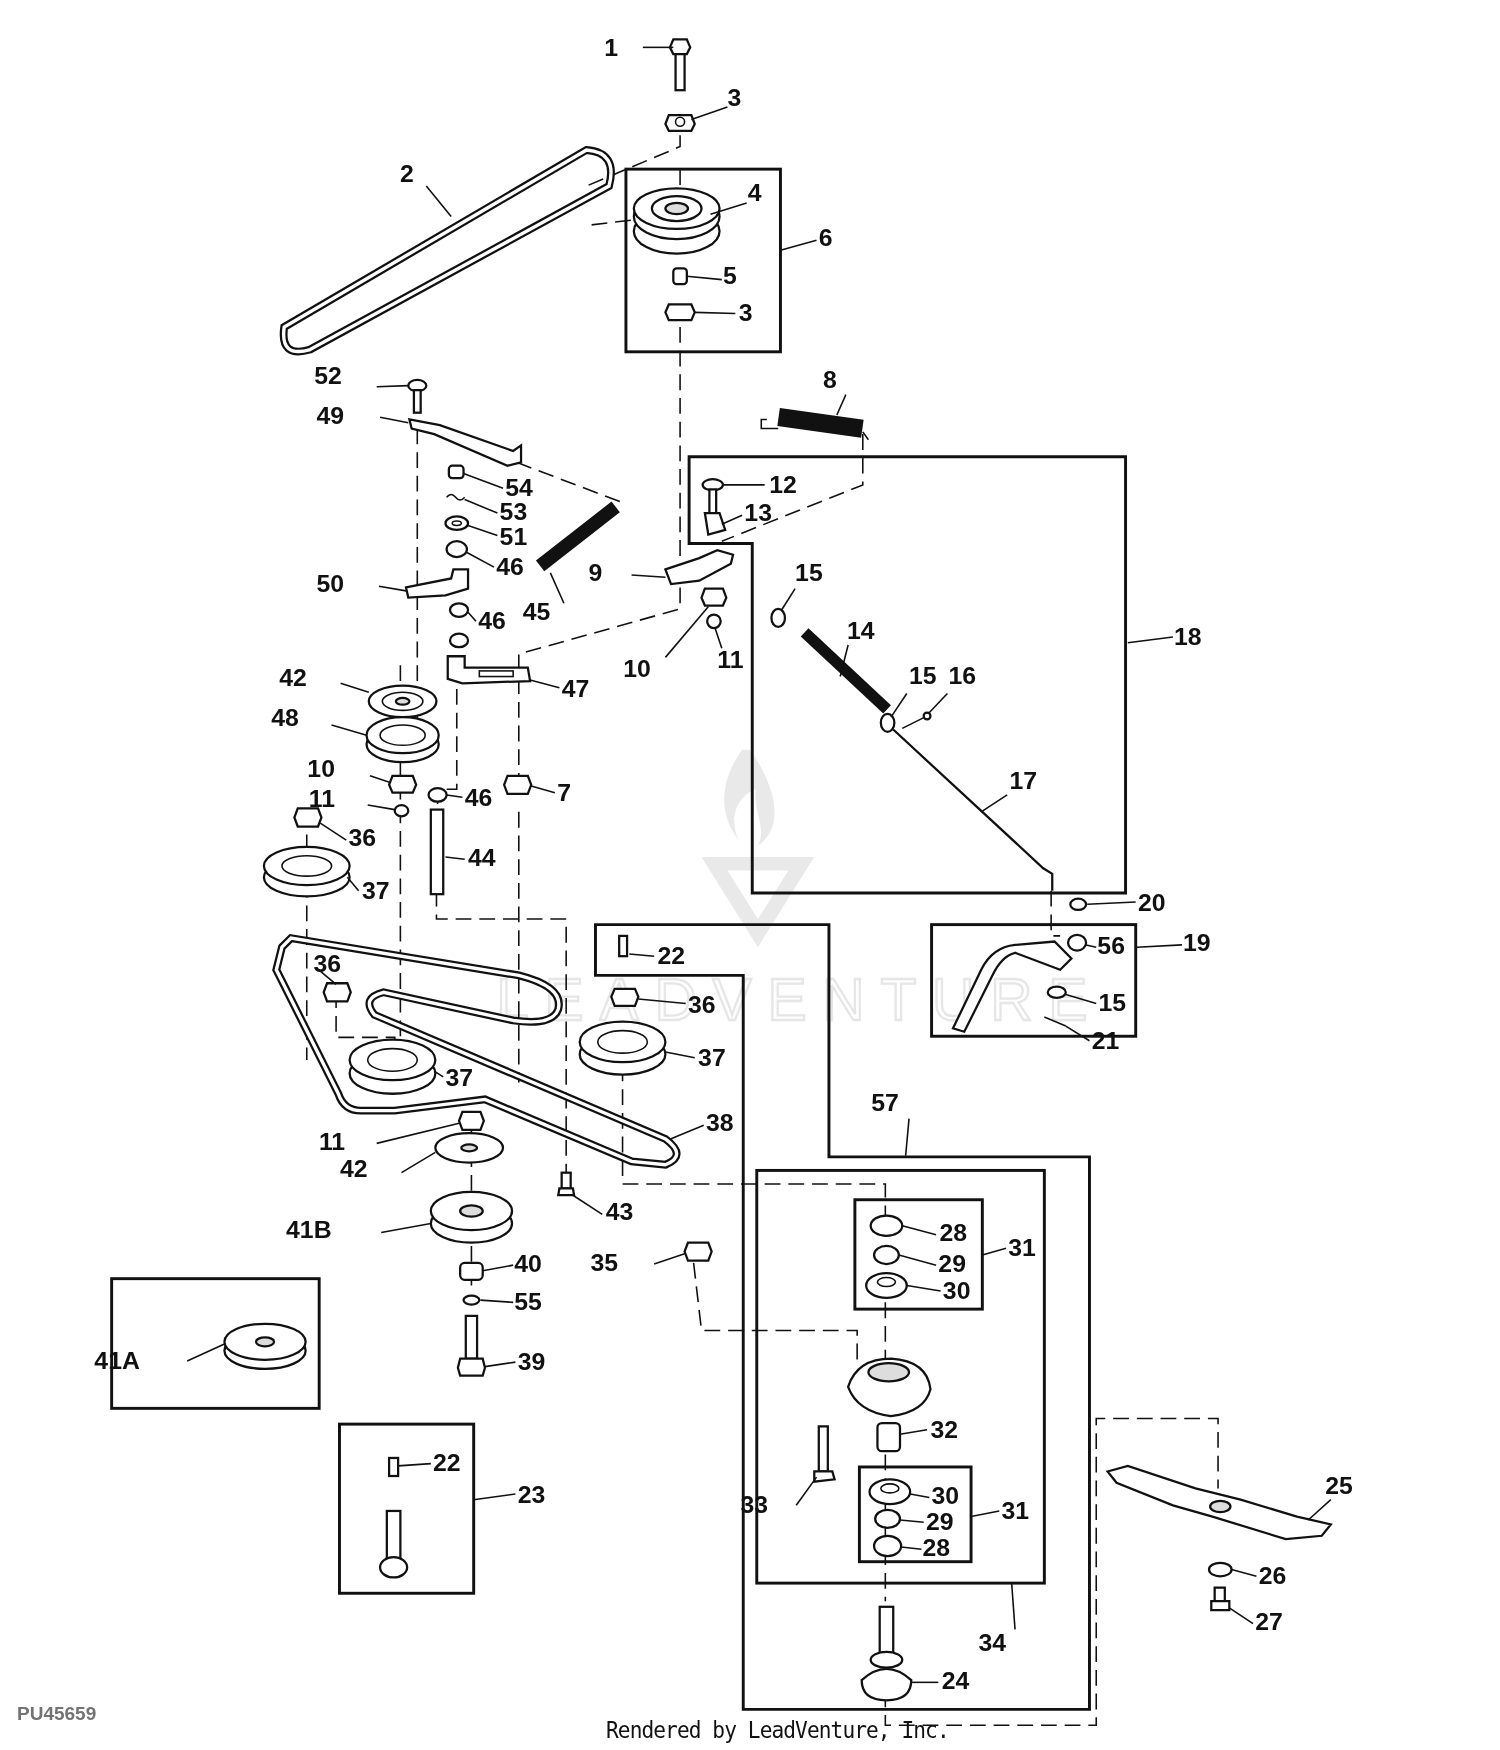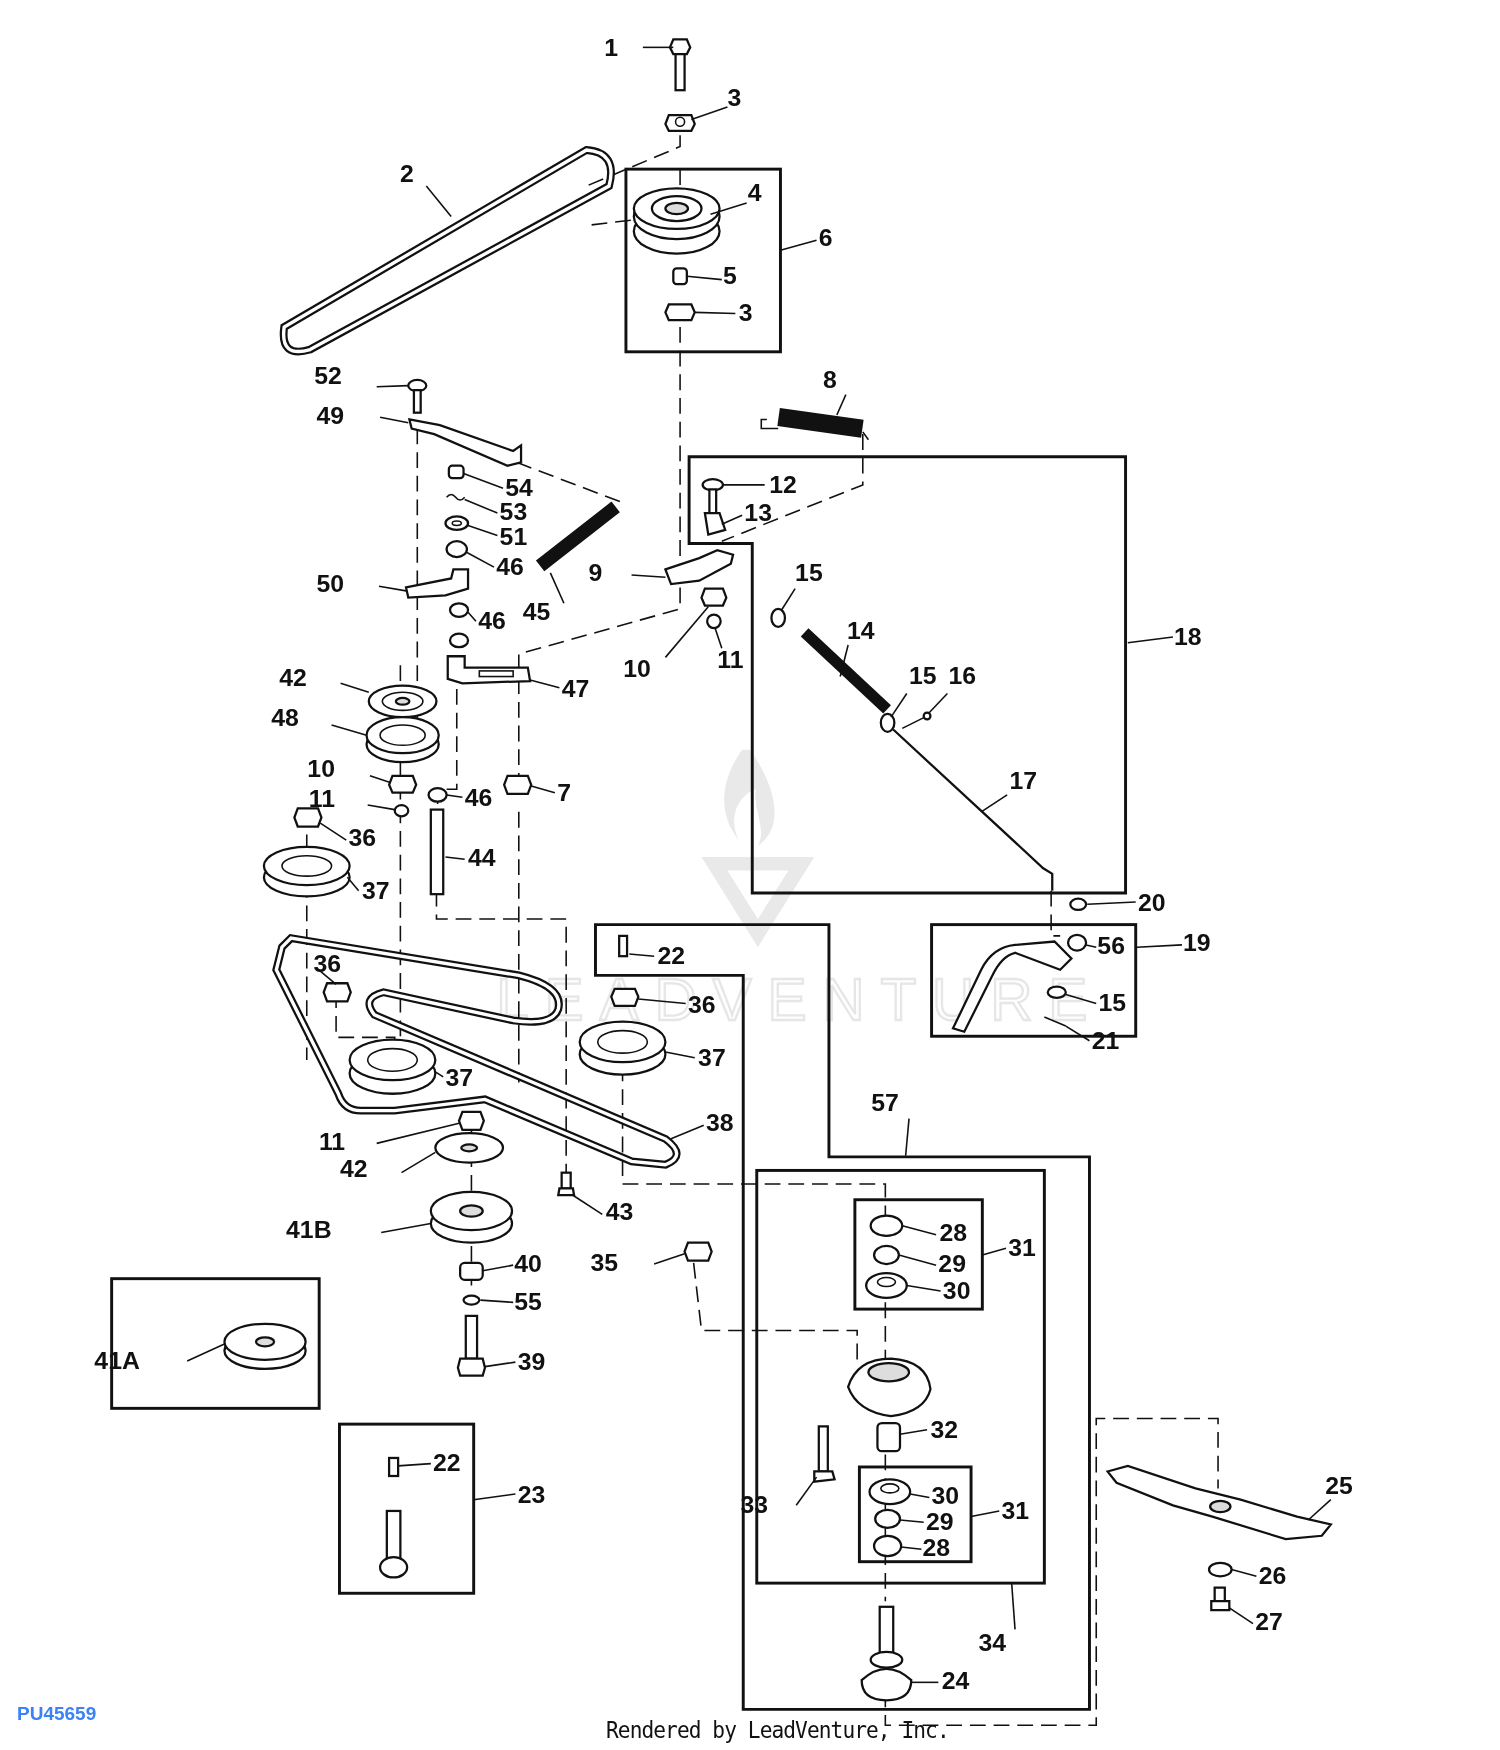--- a/index.html
+++ b/index.html
@@ -8,21 +8,21 @@
   .lbl{font-family:"Liberation Sans",sans-serif;font-weight:bold;font-size:22px;fill:#111;}
   .ln{stroke:#111;stroke-width:1.4;fill:none;}
   .dash{stroke:#111;stroke-width:1.4;fill:none;stroke-dasharray:14 7;}
   .box{stroke:#111;stroke-width:2.6;fill:none;}
   .part{stroke:#111;stroke-width:2;fill:#fff;}
   .partd{stroke:#111;stroke-width:2;fill:#ddd;}
   .belt{stroke:#111;stroke-width:7;fill:none;}
   .beltin{stroke:#fff;stroke-width:3;fill:none;}
   .wm{fill:#e9e9e9;}
   .wmt{font-family:"Liberation Sans",sans-serif;font-size:52px;fill:none;stroke:#e6e6e6;stroke-width:2;letter-spacing:14px;}
-  #fig-id{position:absolute;left:17px;top:1703px;font-weight:bold;font-size:19px;color:#3b82f6;font-family:"Liberation Sans",sans-serif;}
+  #fig-id{position:absolute;left:17px;top:1703px;font-weight:bold;font-size:19px;color:#737373;font-family:"Liberation Sans",sans-serif;}
   #credit{position:absolute;left:606px;top:1717px;font-size:23px;color:#111;font-family:"DejaVu Sans Mono","Liberation Mono",monospace;letter-spacing:-1px;transform:scaleX(0.92);transform-origin:left;}
 </style>
 </head>
 <body>
 
 <svg id="diagram" viewBox="0 0 1330 1552" preserveAspectRatio="none" xmlns="http://www.w3.org/2000/svg">
 
   <g>
     <path class="wm" d="M658 665 C640 690 635 720 655 745 C645 725 655 705 670 700 C668 720 680 735 672 750 C695 735 690 700 665 665 Z"></path>
     <path class="wm" d="M622 760 L722 760 L672 840 Z M645 772 L672 815 L699 772 Z" fill-rule="evenodd"></path>

